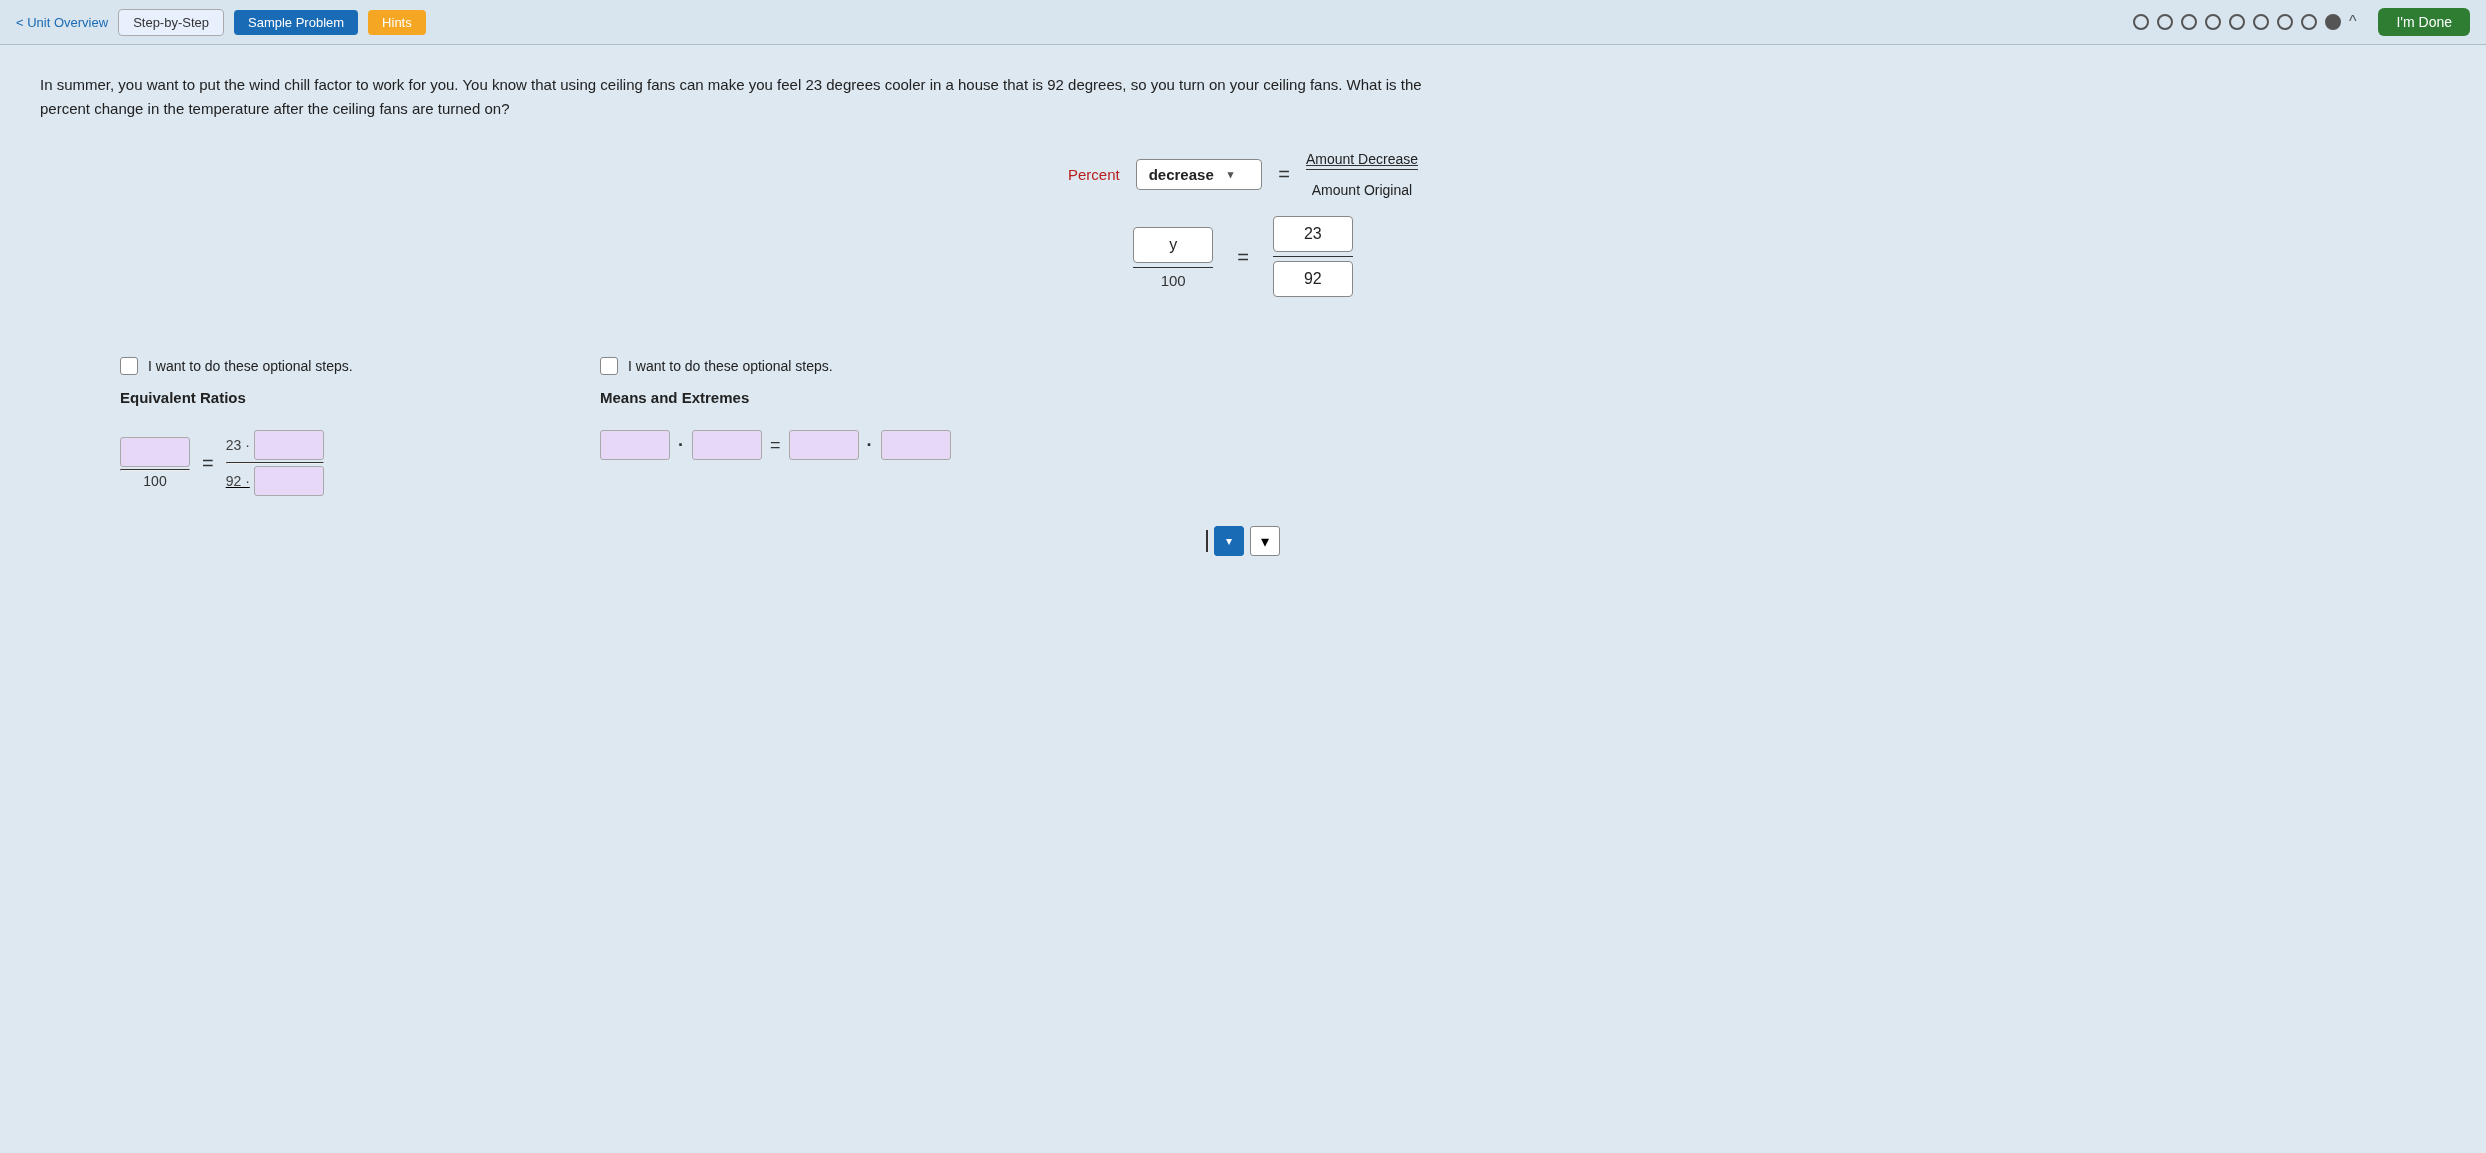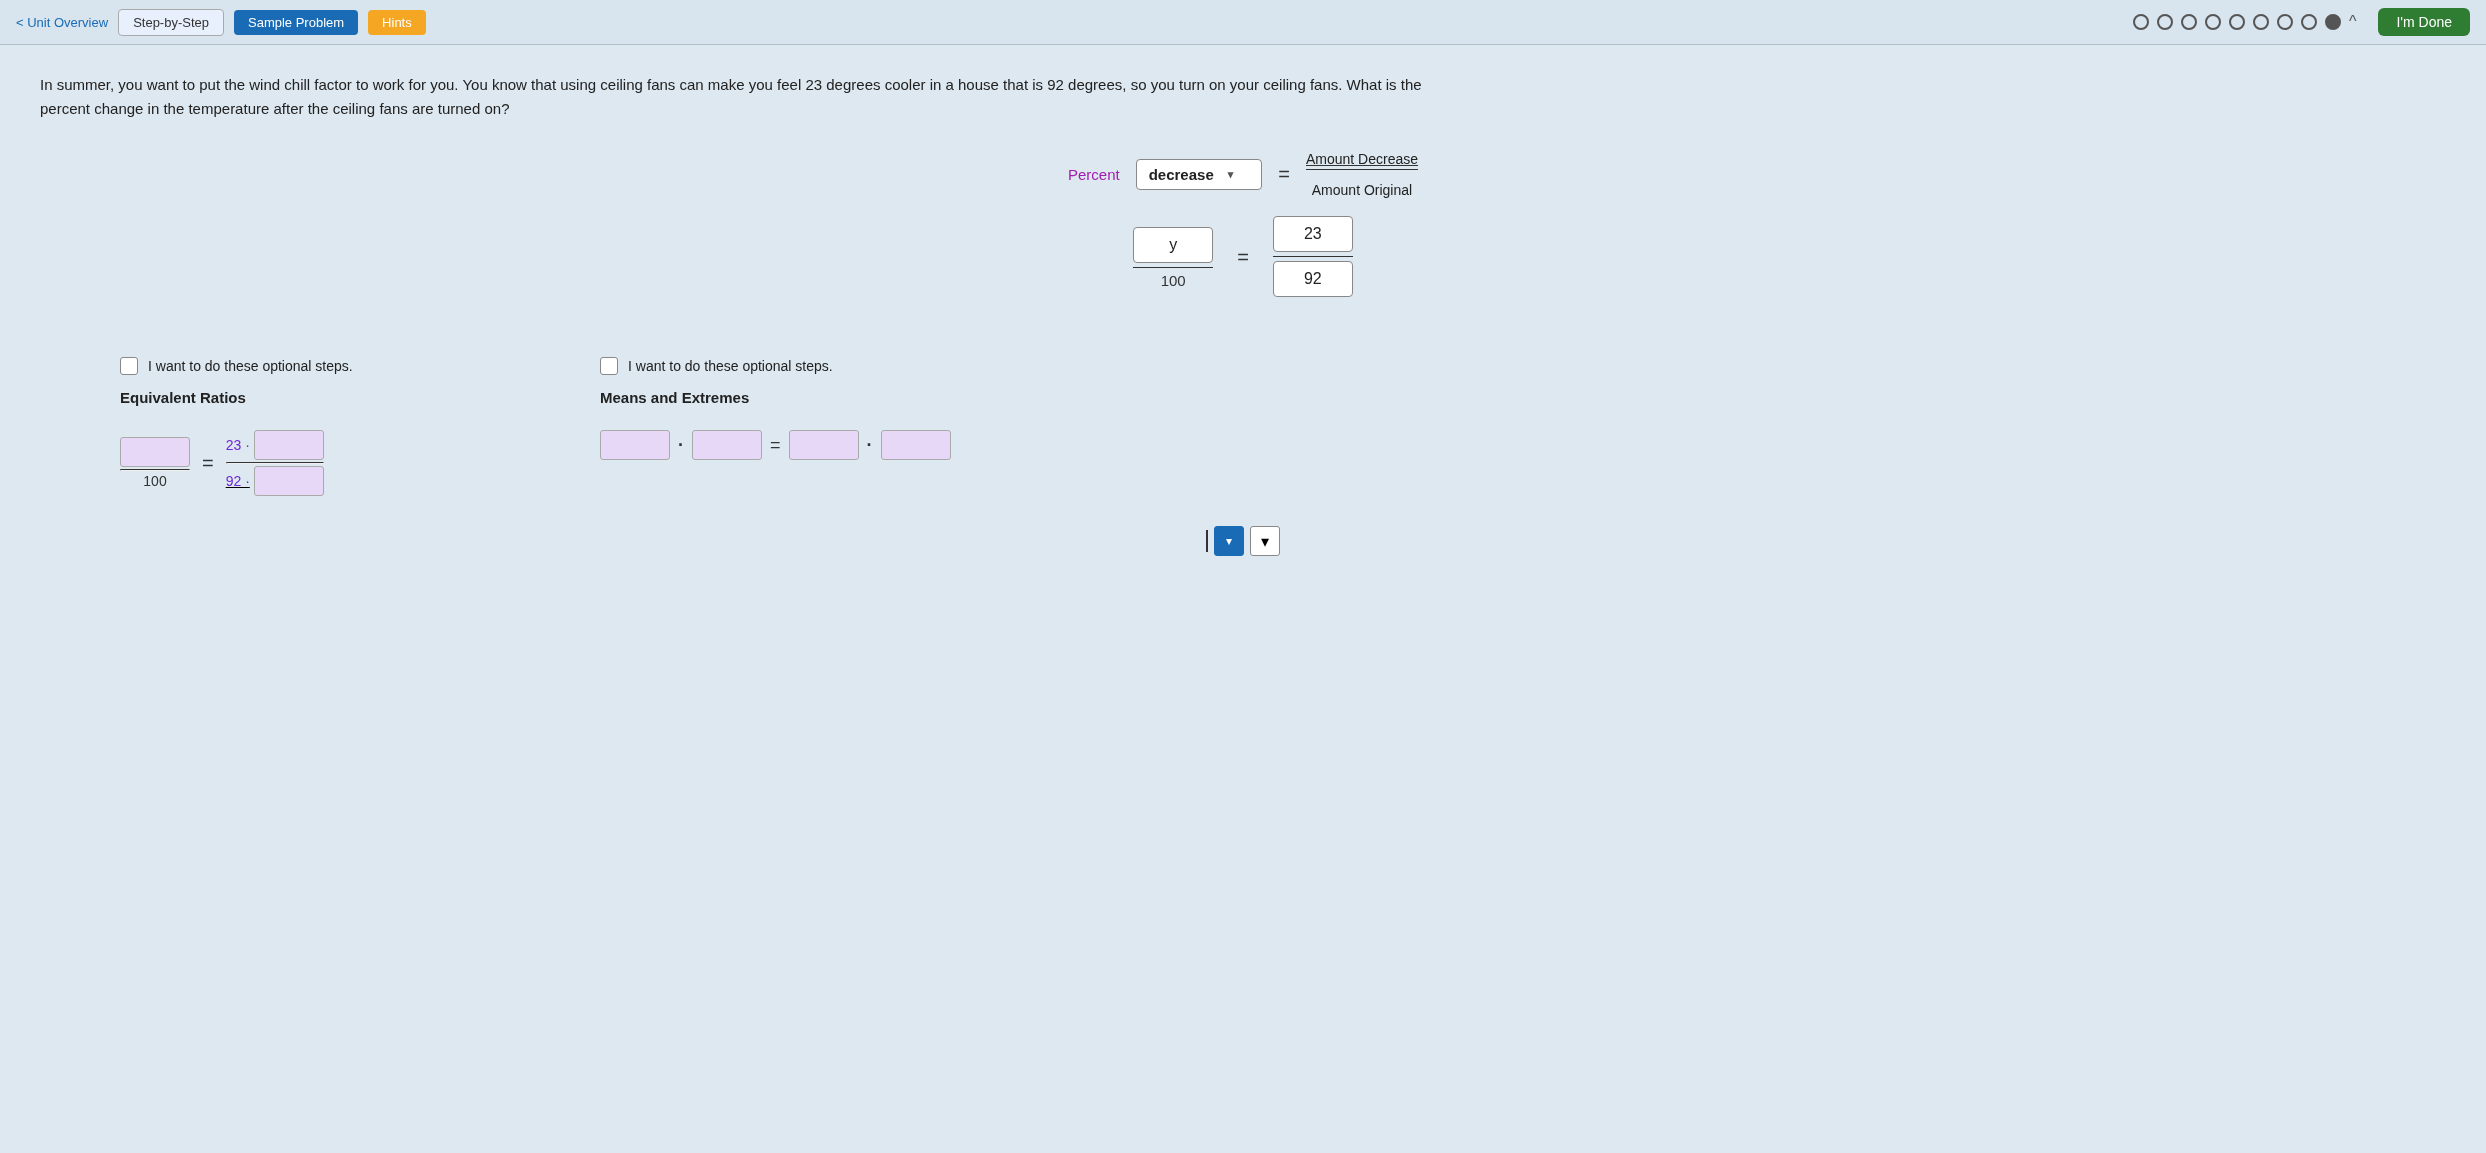--- a/index.html
+++ b/index.html
@@ -69,21 +69,21 @@
       margin-bottom: 40px;
     }
     .formula-row {
       display: flex;
       align-items: center;
       gap: 16px;
       margin-bottom: 18px;
     }
     .percent-label {
       font-size: 15px;
-      color: #a21caf;
+      color: #b91c1c;
     }
     .dropdown-box {
       background: #fff;
       border: 1.5px solid #888;
       border-radius: 4px;
       padding: 6px 28px 6px 12px;
       font-size: 15px;
       font-weight: bold;
       color: #222;
       position: relative;
@@ -169,21 +169,21 @@
       align-items: center;
       gap: 12px;
     }
     .ratio-fraction {
       display: flex;
       flex-direction: column;
       align-items: center;
     }
     .ratio-num {
       font-size: 14px;
-      color: #6d28d9;
+      color: #404040;
     }
     .ratio-input {
       border: 1.5px solid #aaa;
       background: #e8d8f8;
       border-radius: 3px;
       width: 70px;
       height: 30px;
       font-size: 14px;
       text-align: center;
     }

